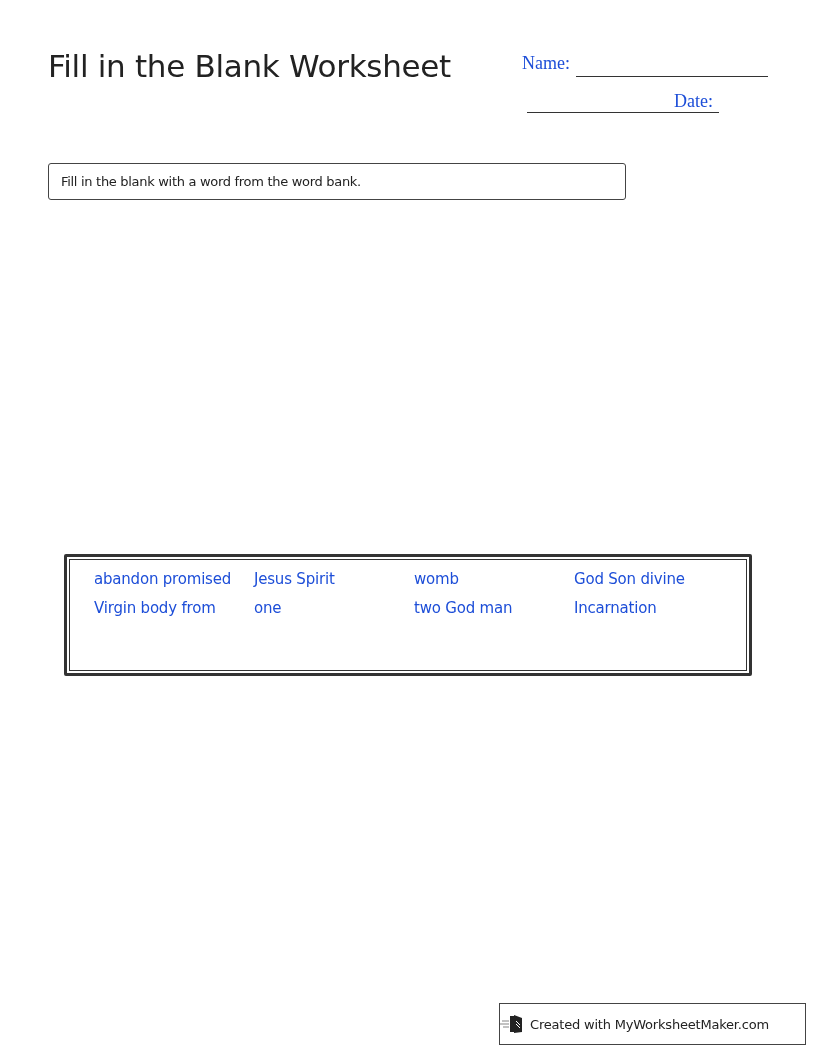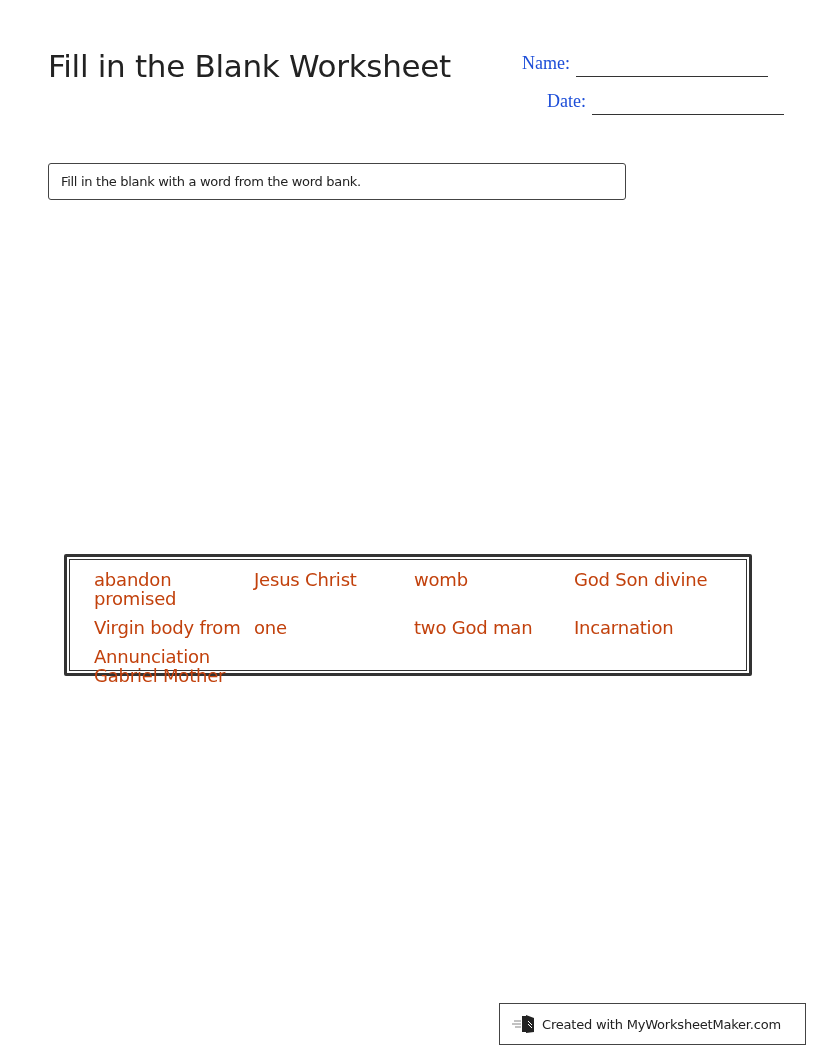--- a/index.html
+++ b/index.html
@@ -25,21 +25,21 @@
       color: #222;
       letter-spacing: -0.3px;
       margin: 0;
     }
     .field-row {
       position: absolute;
       display: flex;
       align-items: flex-end;
     }
     .field-row.name { left: 500px; top: 52px; }
-    .field-row.date { left: 516px; top: 90px; }
+    .field-row.date { left: 527px; top: 90px; flex-direction: column; }
     .field-label {
       font-family: "Liberation Serif", serif;
       font-size: 18px;
       color: #1d4ed8;
       width: 70px;
       text-align: right;
       margin-right: 6px;
       line-height: 22px;
     }
     .field-line {
@@ -82,39 +82,38 @@
       border: 1.5px solid #333;
       padding: 10px 0 0 24px;
     }
     .wordbank-grid {
       display: grid;
       grid-template-columns: 160px 160px 160px 160px;
       row-gap: 4px;
     }
     .word {
       font-family: "DejaVu Sans", sans-serif;
-      font-size: 18px;
-      color: #c2410c;
+      font-size: 15px;
+      color: #1d4ed8;
       line-height: 19px;
       padding-right: 6px;
       letter-spacing: -0.2px;
       min-height: 19px;
       margin-bottom: 6px;
     }
     .footer {
       position: absolute;
       left: 499px;
       top: 1003px;
       width: 307px;
       height: 42px;
       box-sizing: border-box;
       border: 1.5px solid #444;
       display: flex;
       align-items: center;
-      padding-left: 12px;
     }
     .footer-icon {
       width: 26px;
       height: 22px;
       margin-right: 4px;
       display: inline-block;
     }
     .footer-text {
       font-family: "DejaVu Sans", sans-serif;
       font-size: 13px;
@@ -136,28 +135,27 @@
   <span class="field-label">Date:</span>
   <span class="field-line"></span>
 </div>
 
 <div class="instructions">Fill in the blank with a word from the word bank.</div>
 
 <div class="wordbank-outer">
   <div class="wordbank-inner">
     <div class="wordbank-grid">
       <div class="word">abandon promised</div>
-      <div class="word">Jesus Christ</div>
+      <div class="word">Jesus Spirit</div>
       <div class="word">womb</div>
       <div class="word">God Son divine</div>
       <div class="word">Virgin body from</div>
       <div class="word">one</div>
       <div class="word">two God man</div>
       <div class="word">Incarnation</div>
-      <div class="word">Annunciation Gabriel Mother</div>
       <div class="word"></div>
     </div>
   </div>
 </div>
 
 <div class="footer">
   <span class="footer-icon">
     <svg width="26" height="22" viewBox="0 0 26 22">
       <line x1="2" y1="8" x2="9" y2="8" stroke="#999" stroke-width="1.2"></line>
       <line x1="0" y1="11" x2="9" y2="11" stroke="#999" stroke-width="1.2"></line>

